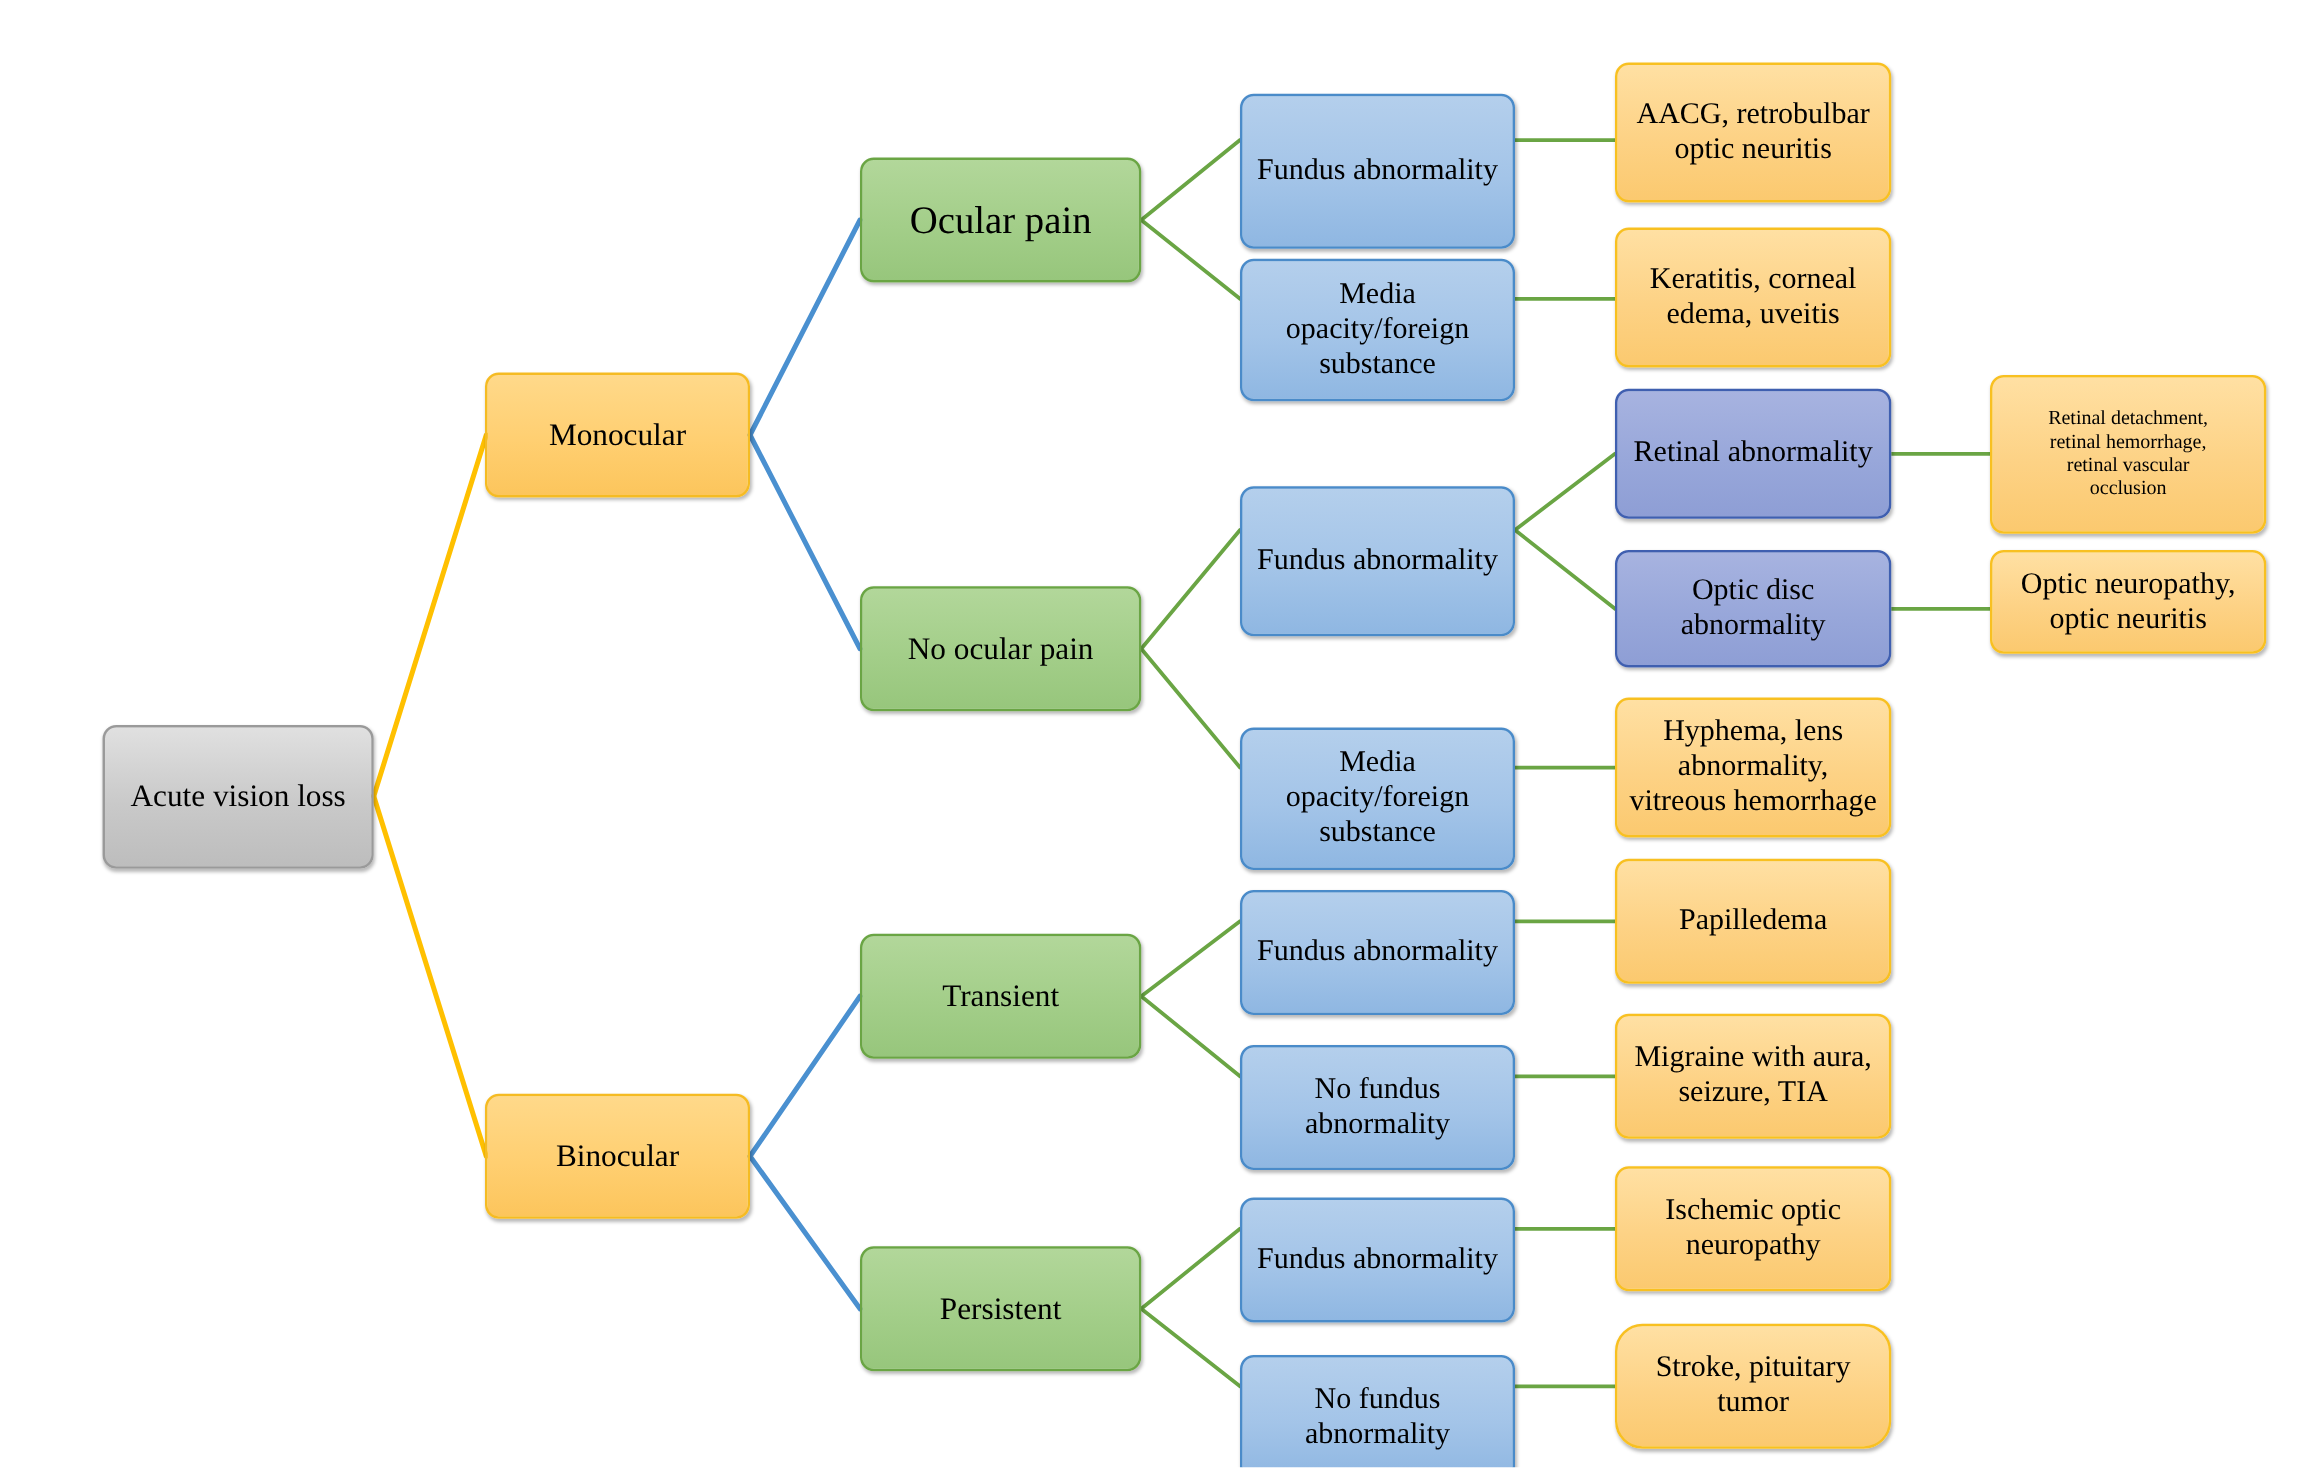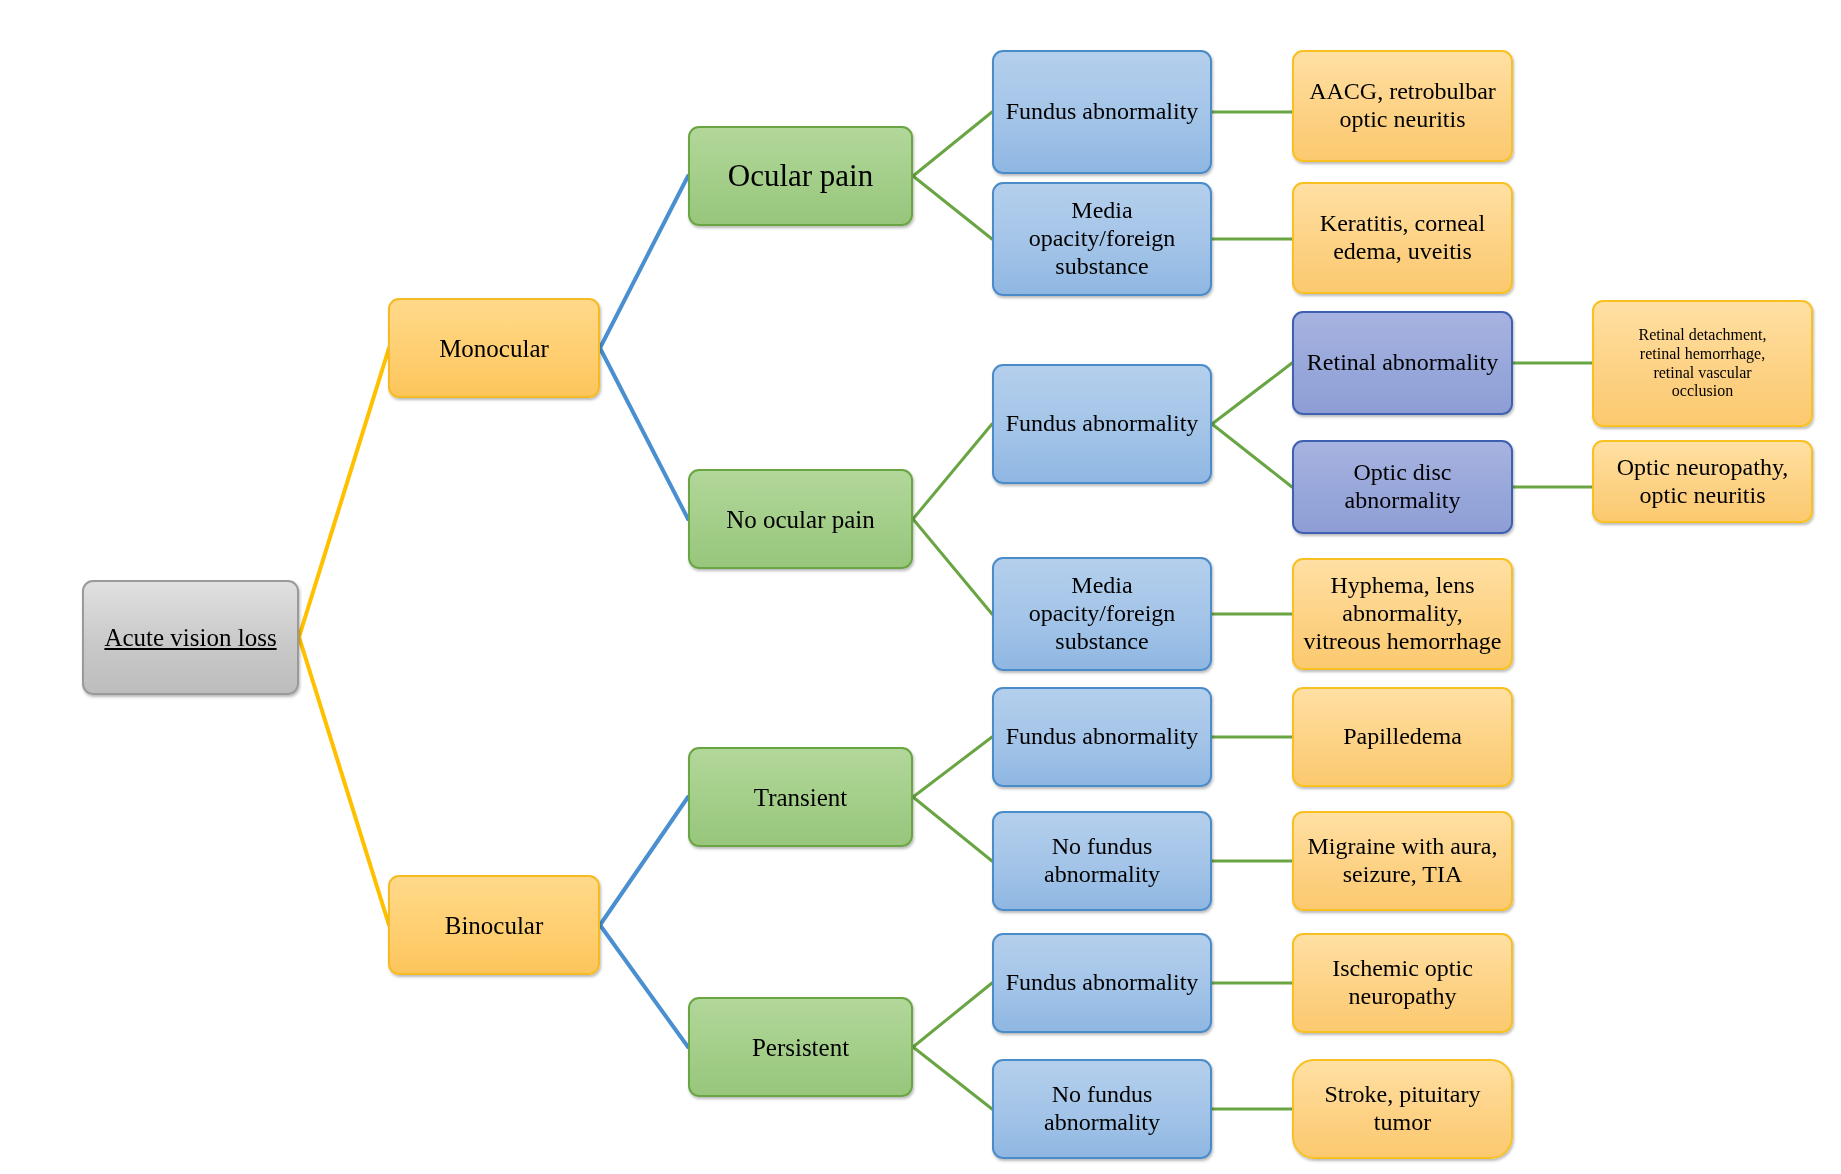--- a/index.html
+++ b/index.html
@@ -45,33 +45,33 @@
   .node span {
     display: block;
     width: 100%;
     white-space: pre-line;
   }
 
   
   .n-root {
     background: linear-gradient(to bottom, #e0e0e0 0%, #c9c9c9 55%, #bdbdbd 100%);
     border-color: #9a9a9a;
-    text-decoration: underline;
   }
   .n-orange {
     background: linear-gradient(to bottom, #ffd98a 0%, #ffcf71 55%, #fcc55c 100%);
     border-color: #f5bb23;
   }
   .n-green {
     background: linear-gradient(to bottom, #b2d79a 0%, #a3ce89 55%, #97c67c 100%);
     border-color: #6aa544;
   }
   .n-blue {
     background: linear-gradient(to bottom, #b4cfec 0%, #a3c4e8 55%, #8fb7e2 100%);
     border-color: #4a8bc9;
+    margin-top: 25px;
   }
   .n-indigo {
     background: linear-gradient(to bottom, #a7b3e0 0%, #98a7da 55%, #8e9ed5 100%);
     border-color: #3f5fb0;
   }
   .n-leaf {
     background: linear-gradient(to bottom, #ffe0a3 0%, #fdd285 55%, #fbc96f 100%);
     border-color: #f8c021;
   }
 </style>

